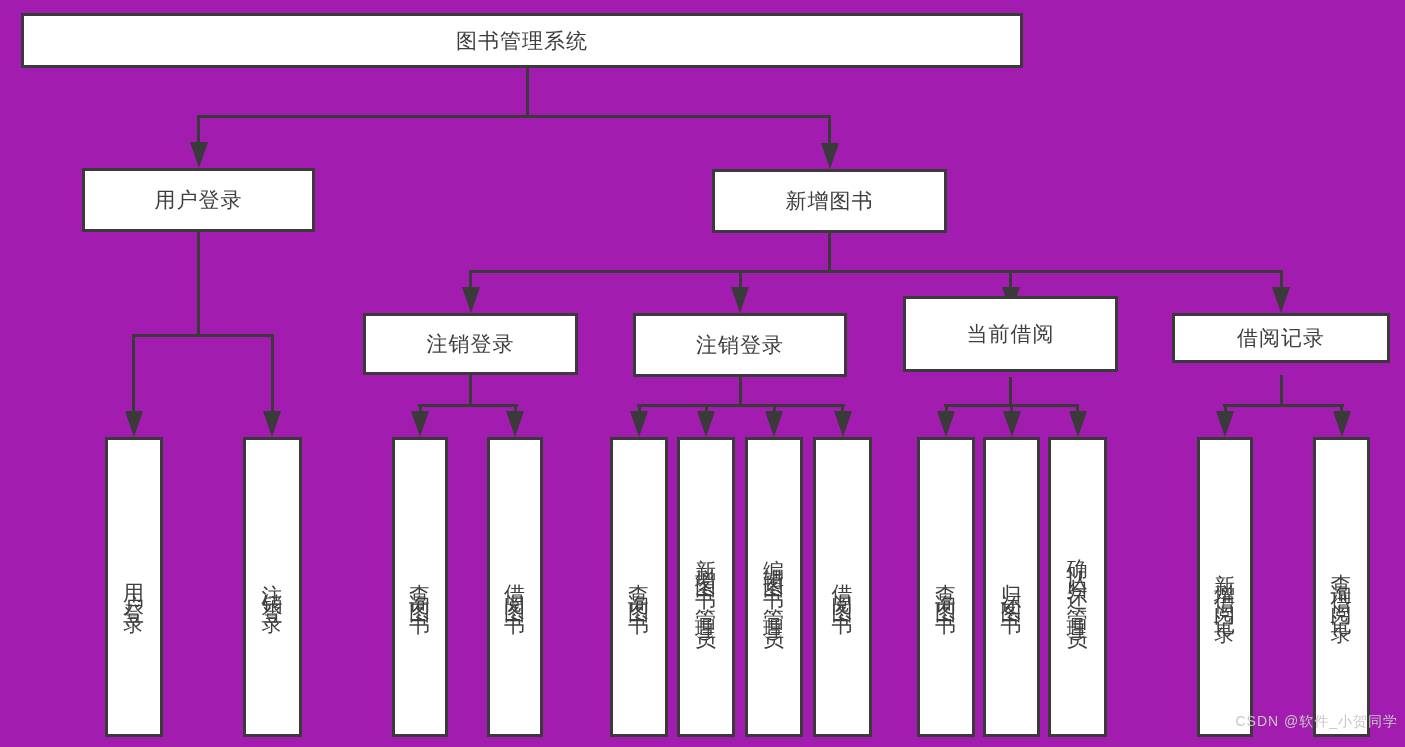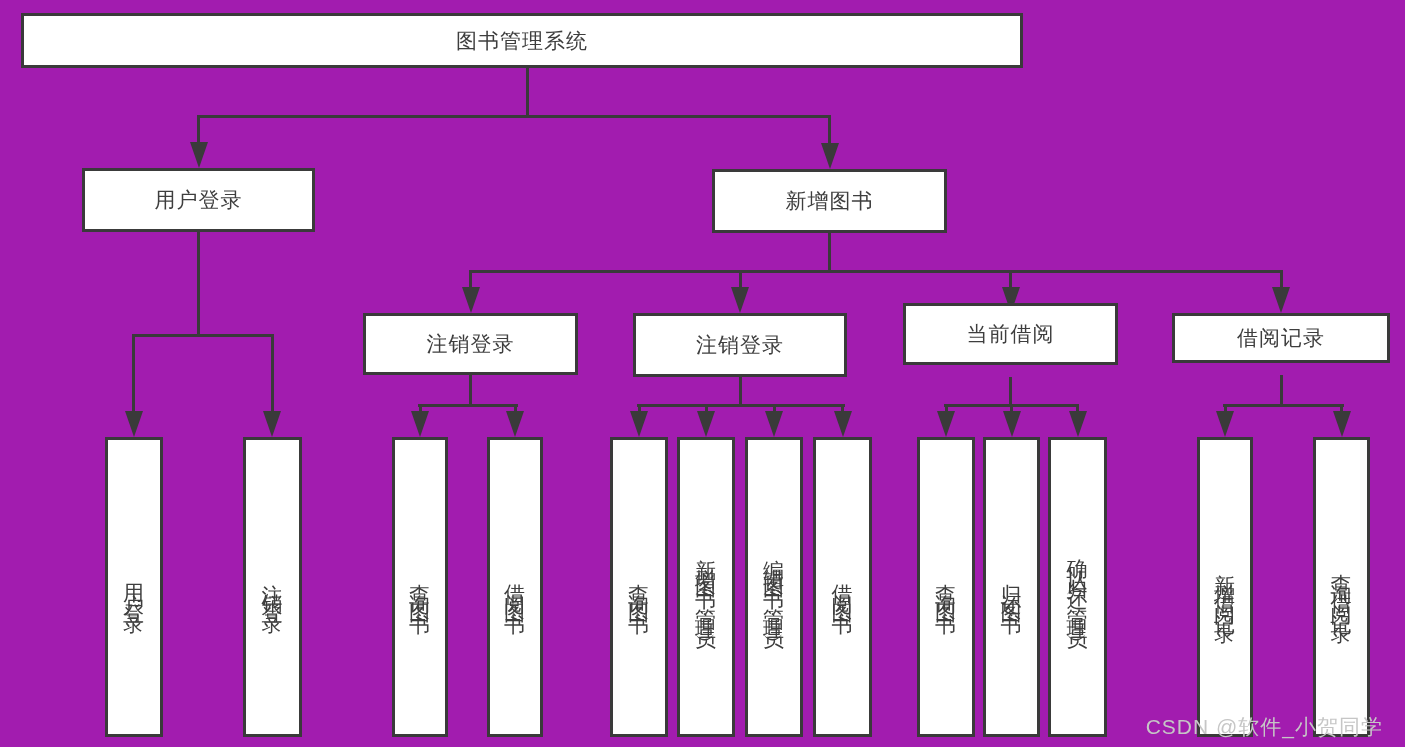--- a/index.html
+++ b/index.html
@@ -18,21 +18,21 @@
   }
   .vline,.hline{position:absolute;background:#3a3a3a;}
   .vline{width:3px;}
   .hline{height:3px;}
   .arr{
     position:absolute;width:0;height:0;
     border-left:9px solid transparent;border-right:9px solid transparent;
     border-top:26px solid #3a3a3a;
   }
   .watermark{
-    position:absolute;top:713px;right:22px;font-size:21px;color:#c6c6c6;
+    position:absolute;top:713px;right:7px;font-size:14px;color:#c6c6c6;
     letter-spacing:1px;white-space:nowrap;
   }
 </style>
 </head>
 <body>
 
 <div id="stage">
 
   <div class="box" style="left:21px;top:13px;width:1002px;height:55px">
     <span class="hlabel">图书管理系统</span>
@@ -69,21 +69,21 @@
   <div class="arr" style="left:731px;top:287px"></div>
   <div class="arr" style="left:1002px;top:287px"></div>
   <div class="arr" style="left:1272px;top:287px"></div>
 
   <div class="box" style="left:363px;top:313px;width:215px;height:62px">
     <span class="hlabel">注销登录</span>
   </div>
   <div class="box" style="left:633px;top:313px;width:214px;height:64px">
     <span class="hlabel">注销登录</span>
   </div>
-  <div class="box" style="left:903px;top:303px;width:215px;height:62px">
+  <div class="box" style="left:903px;top:296px;width:215px;height:76px">
     <span class="hlabel">当前借阅</span>
   </div>
   <div class="box" style="left:1172px;top:313px;width:218px;height:50px">
     <span class="hlabel">借阅记录</span>
   </div>
 
   <div class="vline" style="left:469px;top:375px;height:31px"></div>
   <div class="hline" style="left:418px;top:404px;width:100px"></div>
   <div class="vline" style="left:419px;top:406px;height:10px"></div>
   <div class="vline" style="left:514px;top:406px;height:10px"></div>

